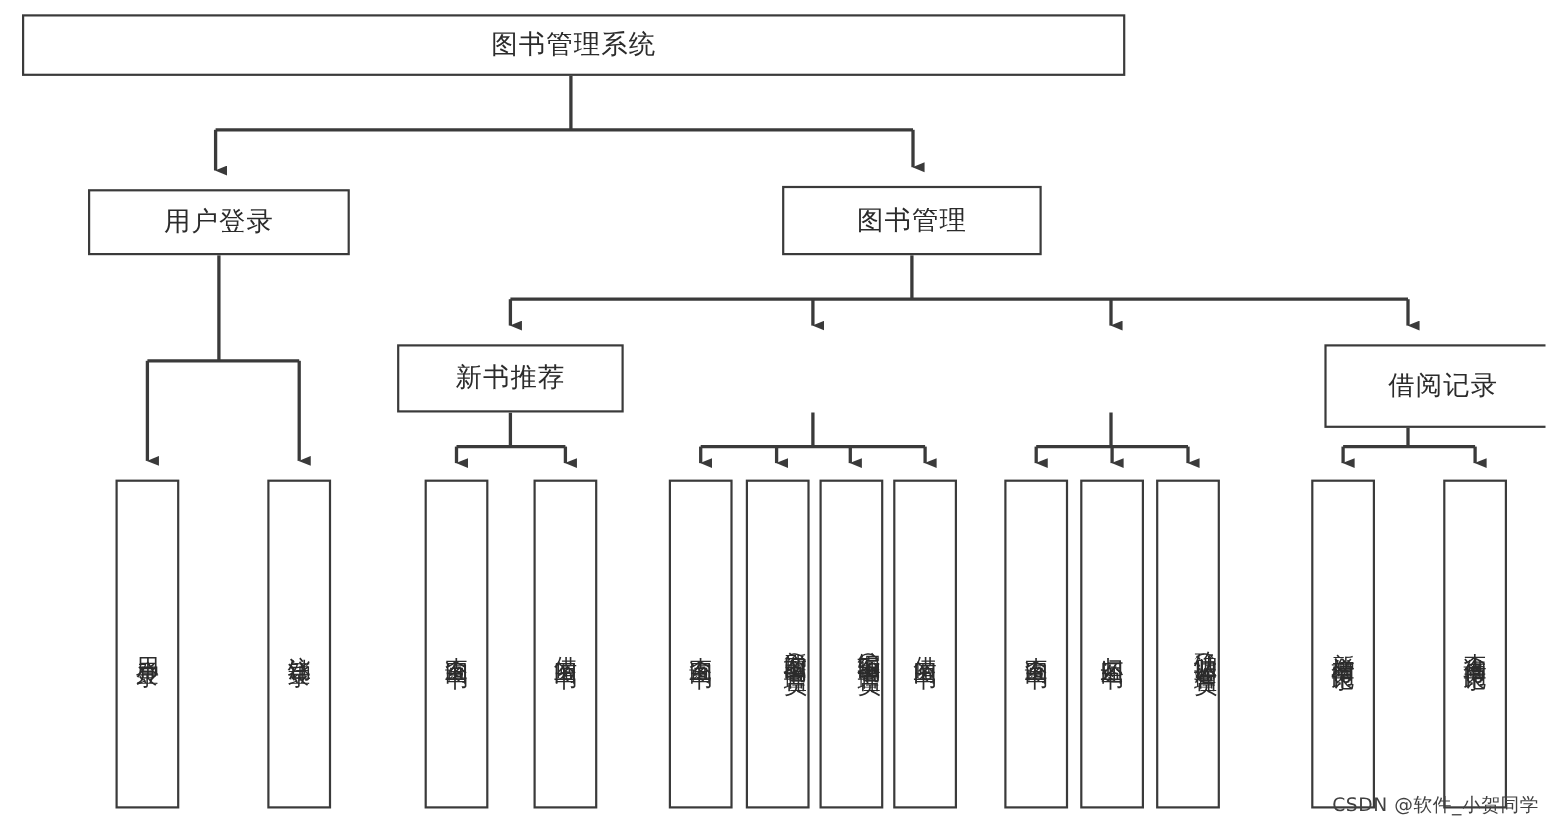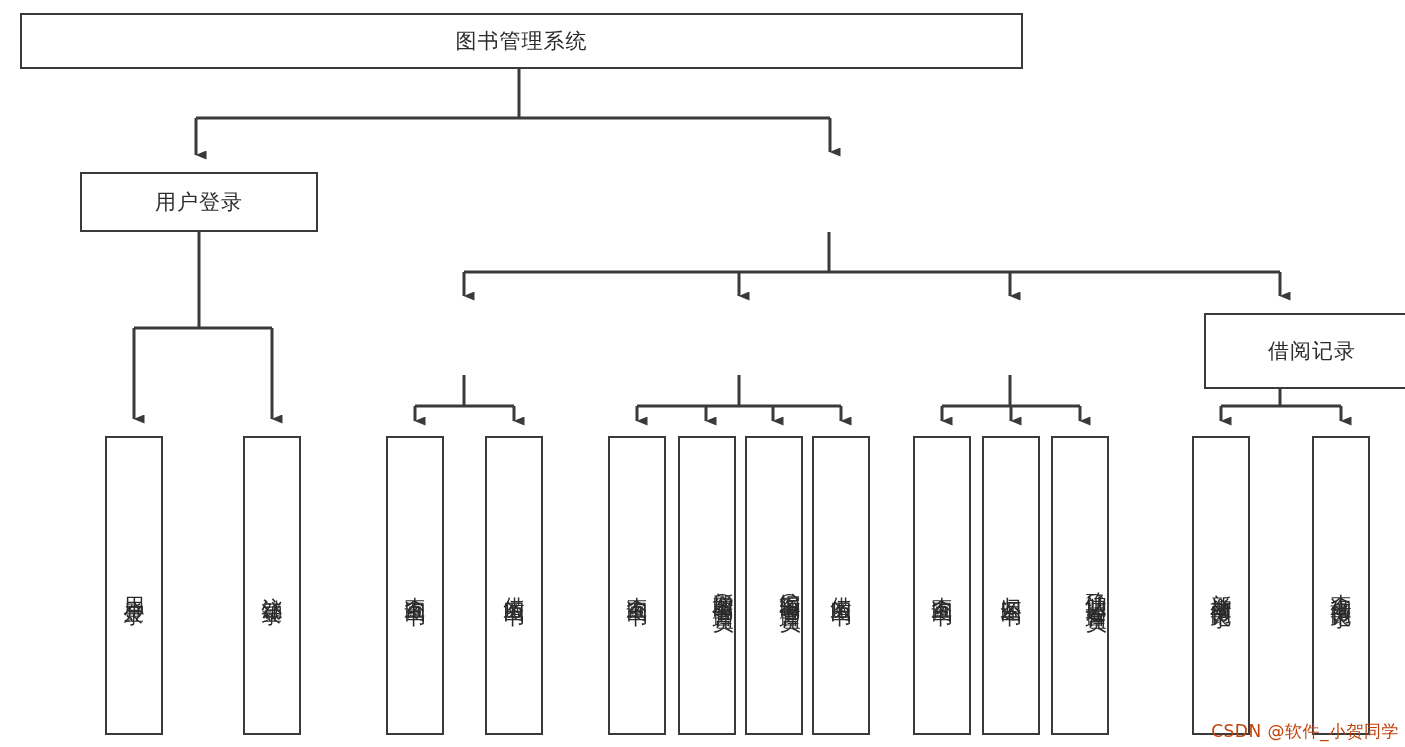--- a/index.html
+++ b/index.html
@@ -32,21 +32,21 @@
     box-sizing: border-box;
     border: 2px solid #3a3a3a;
     background: #ffffff;
     display: flex;
     align-items: center;
     justify-content: center;
     color: #2b2b2b;
   }
   .node-box.horizontal {
     writing-mode: horizontal-tb;
-    font-size: 21px;
+    font-size: 24px;
     letter-spacing: 1px;
   }
   .node-box.vertical {
     writing-mode: vertical-rl;
     text-orientation: upright;
     font-size: 21px;
     letter-spacing: 3px;
     align-items: flex-start;
     justify-content: center;
     padding-top: 6px;
@@ -58,21 +58,21 @@
   .node-label {
     display: block;
     line-height: 1.05;
     white-space: nowrap;
   }
   .watermark {
     position: absolute;
     right: 6px;
     bottom: 4px;
     font-size: 17px;
-    color: #c2410c;
+    color: #404040;
     letter-spacing: 0.5px;
     white-space: nowrap;
     user-select: none;
   }
 </style>
 </head>
 <body>
 
 <div id="diagram-root">
 
@@ -128,21 +128,27 @@
     </g>
   </svg>
 
   <div class="node-box horizontal" style="left:20px; top:13px; width:1003px; height:56px;">
     <span class="node-label">图书管理系统</span>
   </div>
 
   <div class="node-box horizontal" style="left:80px; top:172px; width:238px; height:60px;">
     <span class="node-label">用户登录</span>
   </div>
+  <div class="node-box horizontal" style="left:711px; top:169px; width:236px; height:63px;">
+    <span class="node-label">图书管理</span>
+  </div>
 
+  <div class="node-box horizontal" style="left:361px; top:313px; width:206px; height:62px;">
+    <span class="node-label">新书推荐</span>
+  </div>
   <div class="node-box horizontal" style="left:1204px; top:313px; width:216px; height:76px;align-items:center;">
     <span class="node-label">借阅记录</span>
   </div>
 
   <div class="node-box vertical v-centered" style="left:105px; top:436px; width:58px; height:299px;">
     <span class="node-label">用户登录</span>
   </div>
   <div class="node-box vertical v-centered" style="left:243px; top:436px; width:58px; height:299px;">
     <span class="node-label">注销登录</span>
   </div>

